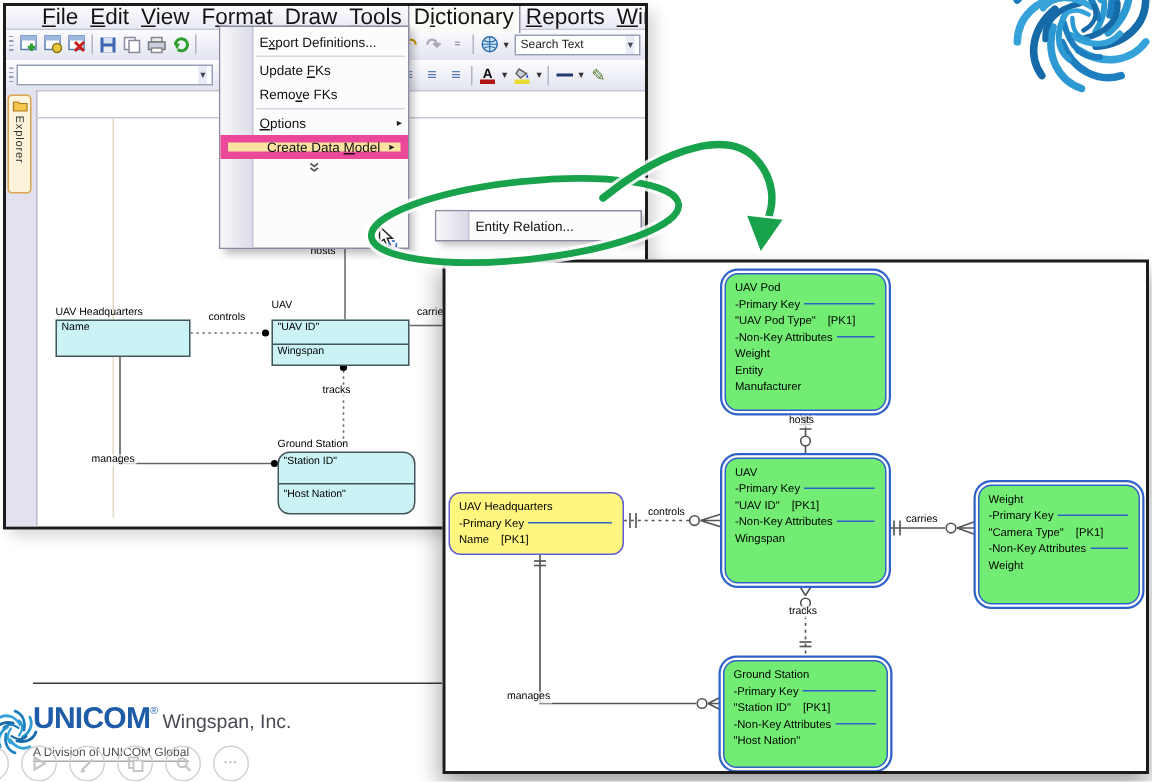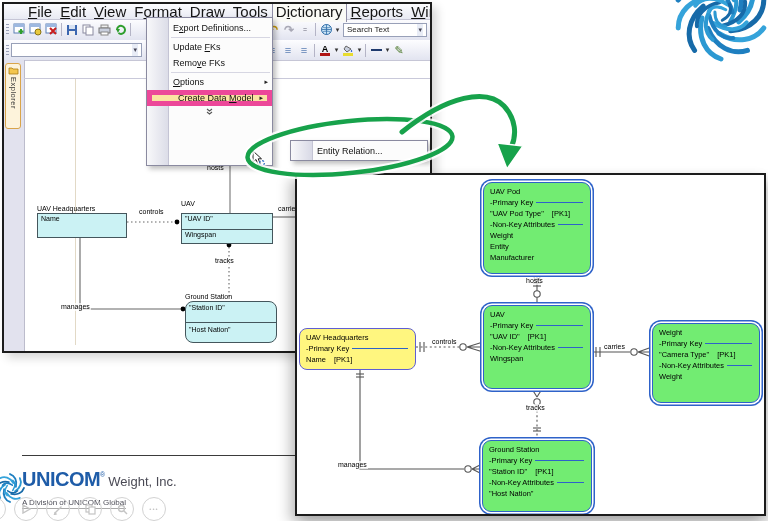--- a/index.html
+++ b/index.html
@@ -483,21 +483,21 @@
         <path d="M0-26C10-22 15-11 11 4" stroke="#2C99D2" transform="rotate(20)"></path>
         <path d="M0-26C10-22 15-11 11 4" stroke="#176AA8" transform="rotate(110)"></path>
         <path d="M0-26C10-22 15-11 11 4" stroke="#35A3DA" transform="rotate(200)"></path>
         <path d="M0-26C10-22 15-11 11 4" stroke="#1E7FC0" transform="rotate(290)"></path>
       </g>
     </g>
   </svg>
 </div>
 
 <div class="brand">
-  <span class="nm">UNICOM</span><span class="rg">®</span><span class="sf">Weight, Inc.</span>
+  <span class="nm">UNICOM</span><span class="rg">®</span><span class="sf">Wingspan, Inc.</span>
   <br>
   <span class="tg">A Division of UNICOM Global</span>
 </div>
 
 <div class="pcirc" style="left:-18px;top:497px"></div>
 <div class="pcirc" style="left:14px;top:497px">
   <svg width="10" height="10">
       <polygon points="2,1 9,5 2,9" fill="none" stroke="#C4C4C4" stroke-width="1.4"></polygon>
     </svg>
 </div>

